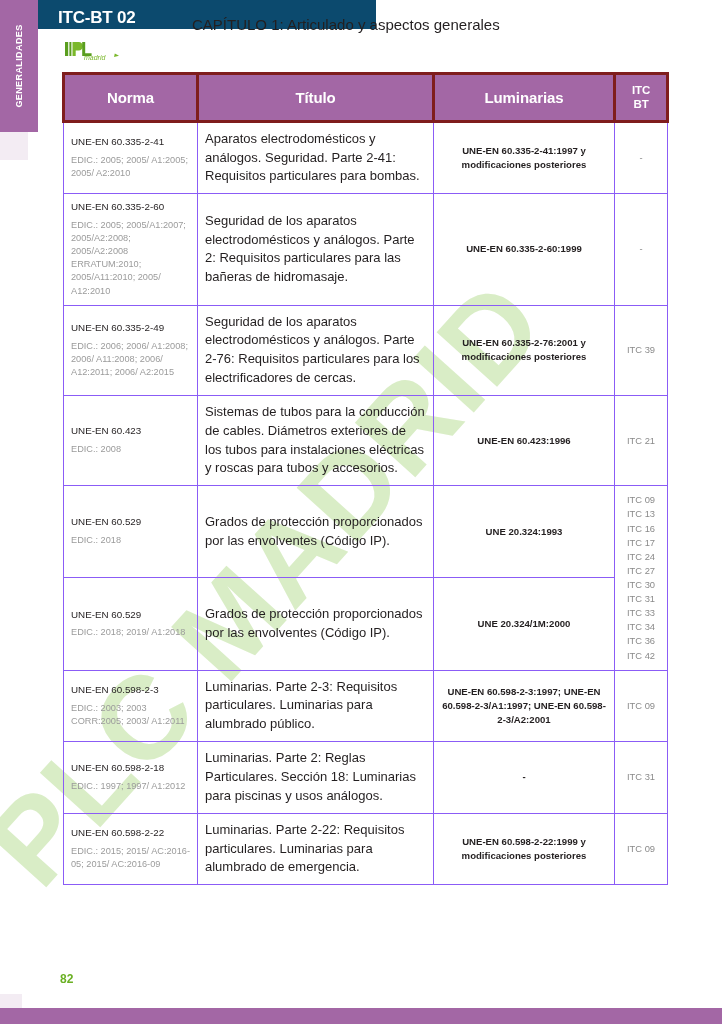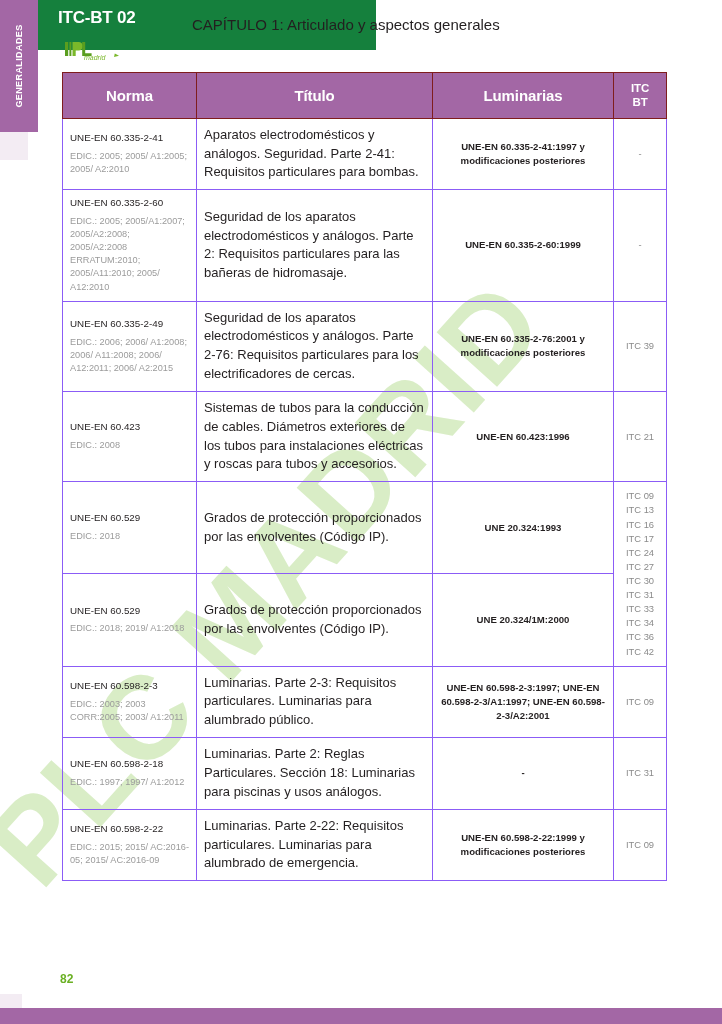--- a/index.html
+++ b/index.html
@@ -58,22 +58,22 @@
     background: #f3ecf3;
     z-index: 3;
   }
 
   
   #header-bar {
     position: absolute;
     left: 38px;
     top: 0;
     width: 338px;
-    height: 50px;
-    background: #15803d;
+    height: 29px;
+    background: #0c4a6e;
     z-index: 3;
   }
   #header-code {
     position: absolute;
     left: 20px;
     top: 8px;
     color: #ffffff;
     font-size: 17px;
     font-weight: bold;
     letter-spacing: -0.2px;
@@ -166,21 +166,21 @@
   #norms-table col.c-sust    { width: 181px; }
   #norms-table col.c-itc     { width:  53px; }
 
   #norms-table th {
     background: #a367a5;
     color: #ffffff;
     font-size: 15px;
     font-weight: bold;
     text-align: center;
     padding: 13px 4px;
-    border: 1px solid #7f1d1d;
+    border: 3px solid #7f1d1d;
     vertical-align: middle;
     letter-spacing: -0.1px;
   }
   #norms-table th.itc-head {
     font-size: 11.5px;
     line-height: 1.25;
     padding: 8px 2px;
   }
   #norms-table td {
     border: 1px solid #8b5cf6;

